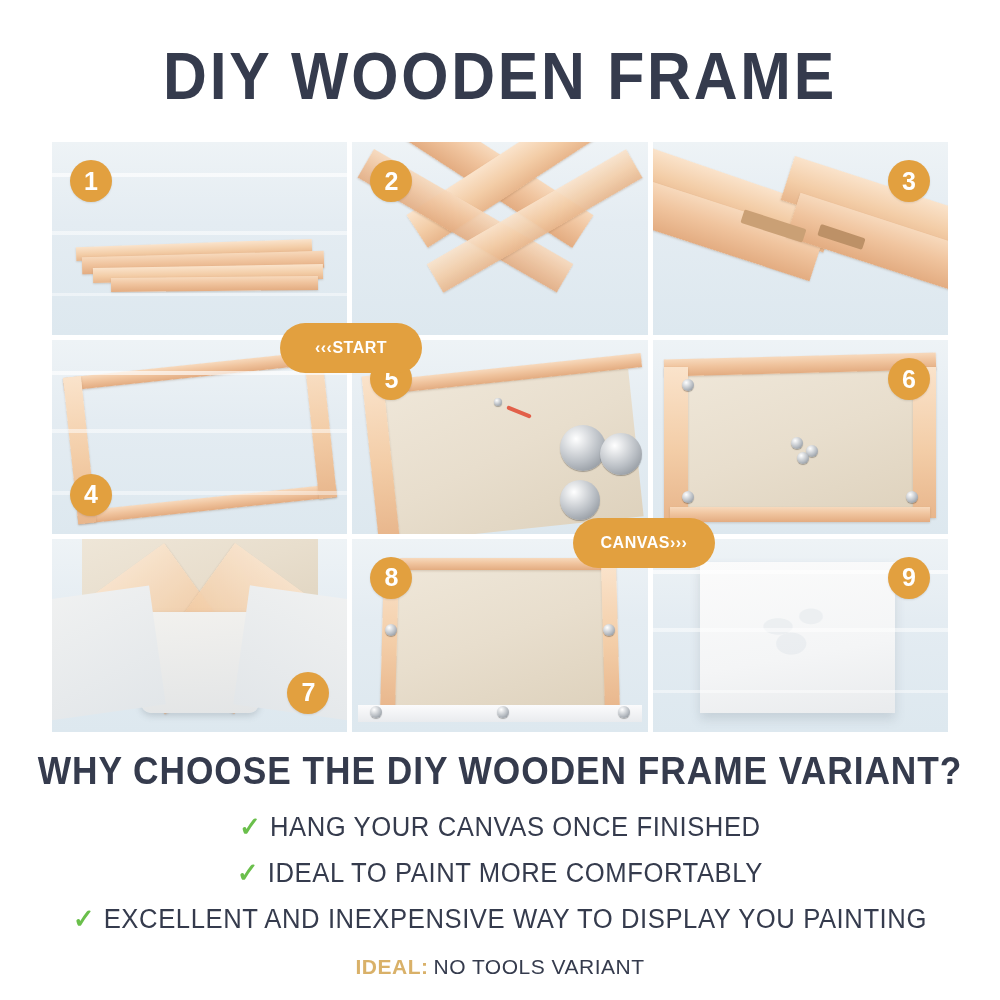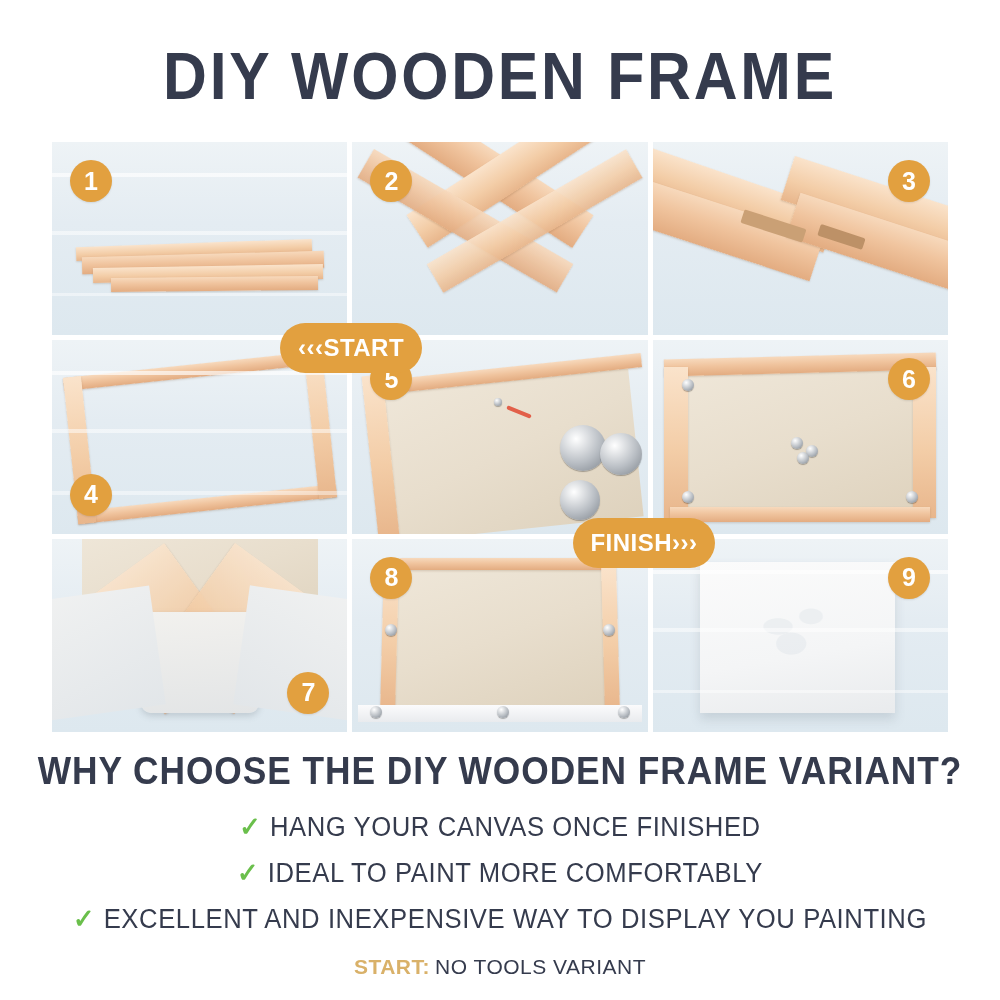--- a/index.html
+++ b/index.html
@@ -90,21 +90,21 @@
     box-shadow:0 6px 10px rgba(90,100,110,.18);
   }
 
   
   .pill{
     position:absolute;
     background:#E2A03F;
     color:#ffffff;
     border-radius:30px;
     display:flex;align-items:center;justify-content:center;
-    font-size:24px;font-weight:bold;letter-spacing:.5px;
+    font-size:16px;font-weight:bold;letter-spacing:.5px;
     z-index:20;
     white-space:nowrap;
     text-align:right;
   }
   #start-pill{left:280px;top:323px;width:142px;height:50px;}
   #finish-pill{left:573px;top:518px;width:142px;height:50px;}
 
   
   #subtitle{
     position:absolute;left:0;top:750px;width:1000px;text-align:center;
@@ -243,29 +243,29 @@
       <div style="position:absolute;left:20%;top:22%;width:56%;height:52%;opacity:.25;
         background:radial-gradient(ellipse at 40% 45%,#cfd8e0 0 10%,transparent 11%),
                    radial-gradient(ellipse at 60% 35%,#cfd8e0 0 8%,transparent 9%),
                    radial-gradient(ellipse at 48% 62%,#cfd8e0 0 12%,transparent 13%);"></div>
     </div>
     <div class="step-badge bp-tr">9</div>
   </div>
 </div>
 
 <div class="pill" id="start-pill">‹‹‹START</div>
-<div class="pill" id="finish-pill">FINISH›››</div>
+<div class="pill" id="finish-pill">CANVAS›››</div>
 
 <div id="subtitle">WHY CHOOSE THE DIY WOODEN FRAME VARIANT?</div>
 
 <div class="benefit" id="benefit-0">
   <span class="check">✓</span><span>HANG YOUR CANVAS ONCE FINISHED</span>
 </div>
 <div class="benefit" id="benefit-1">
   <span class="check">✓</span><span>IDEAL TO PAINT MORE COMFORTABLY</span>
 </div>
 <div class="benefit" id="benefit-2">
   <span class="check">✓</span><span>EXCELLENT AND INEXPENSIVE WAY TO DISPLAY YOU PAINTING</span>
 </div>
 
 <div id="note-line">
-  <span id="note-label">START:</span><span>NO TOOLS VARIANT</span>
+  <span id="note-label">IDEAL:</span><span>NO TOOLS VARIANT</span>
 </div>
 
 </body></html>

